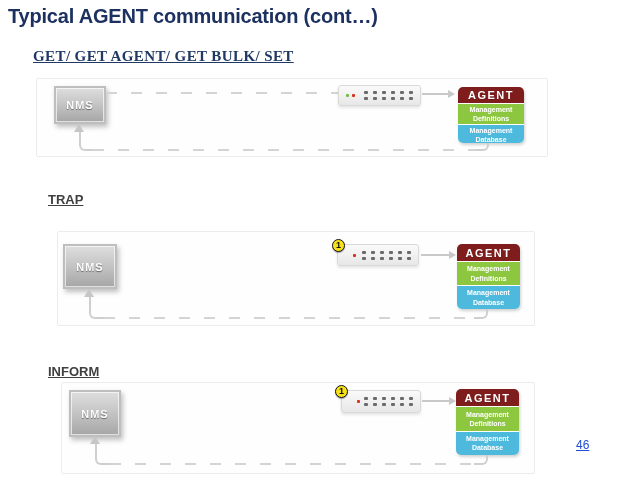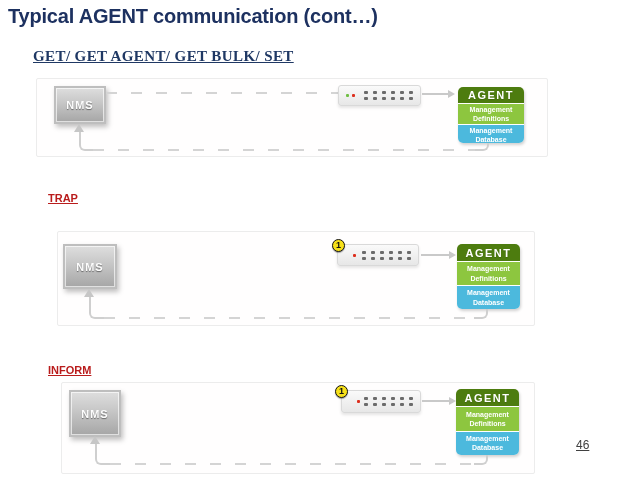--- a/index.html
+++ b/index.html
@@ -11,24 +11,24 @@
   .title {
     position:absolute; left:8px; top:5px;
     font-size:20px; font-weight:bold; color:#1d3160; letter-spacing:-0.2px;
   }
   .heading-serif {
     position:absolute; left:33px; top:48px;
     font-family:"Liberation Serif", serif; font-weight:bold; font-size:15px;
     color:#1f3864; text-decoration:underline; letter-spacing:0.4px;
   }
   .heading-sans {
-    position:absolute; font-weight:bold; font-size:11px;
-    color:#b91c1c; text-decoration:underline;
-  }
-  .pagenum { position:absolute; left:576px; top:438px; font-size:12px; color:#404040;text-decoration:underline; }
+    position:absolute; font-weight:bold; font-size:13px;
+    color:#404040; text-decoration:underline;
+  }
+  .pagenum { position:absolute; left:576px; top:438px; font-size:12px; color:#1d4ed8;text-decoration:underline; }
 
   .panel { position:absolute; background:#fffefe; border:1px solid #ececec; border-radius:2px; }
 
   .nms {
     position:absolute;
     background:linear-gradient(180deg,#dedede 0%,#c6c6c6 45%,#a6a6a6 100%);
     border:2px solid #bebebe;
     box-shadow:2px 3px 5px rgba(0,0,0,0.25), inset 0 0 0 1px rgba(255,255,255,0.65);
     display:flex; align-items:center; justify-content:center;
     color:#fdfdfd; font-weight:bold; font-size:11px; letter-spacing:1px;
@@ -48,21 +48,21 @@
   .led-red   { background:#dd2f1e; }
   .ports { margin-left:auto; display:grid; grid-template-columns:repeat(6,auto); gap:3px 5px; }
   .port { width:4px; height:3px; background:#6b6b6b; border-radius:1px; display:block; }
 
   .agent {
     position:absolute; border-radius:5px; overflow:hidden; background:#fff;
     box-shadow:1px 2px 3px rgba(0,0,0,0.18);
     display:flex; flex-direction:column; gap:1px;
   }
   .agent-header {
-    background:#4d7c0f; color:#fff; font-weight:bold; font-size:11px; letter-spacing:1.5px;
+    background:#7f1d1d; color:#fff; font-weight:bold; font-size:11px; letter-spacing:1.5px;
     display:flex; align-items:center; justify-content:center;
     text-shadow:0 1px 1px rgba(0,0,0,0.15); flex:0 0 auto;
   }
   .agent-layer {
     color:#fff; font-size:7px; font-weight:bold; line-height:1.3;
     display:flex; align-items:center; justify-content:center; text-align:center; flex:1 1 0;
     padding:1px 6px;
   }
   .agent-green { background:#8dc63f; }
   .agent-blue  { background:#4cb9dd; }

